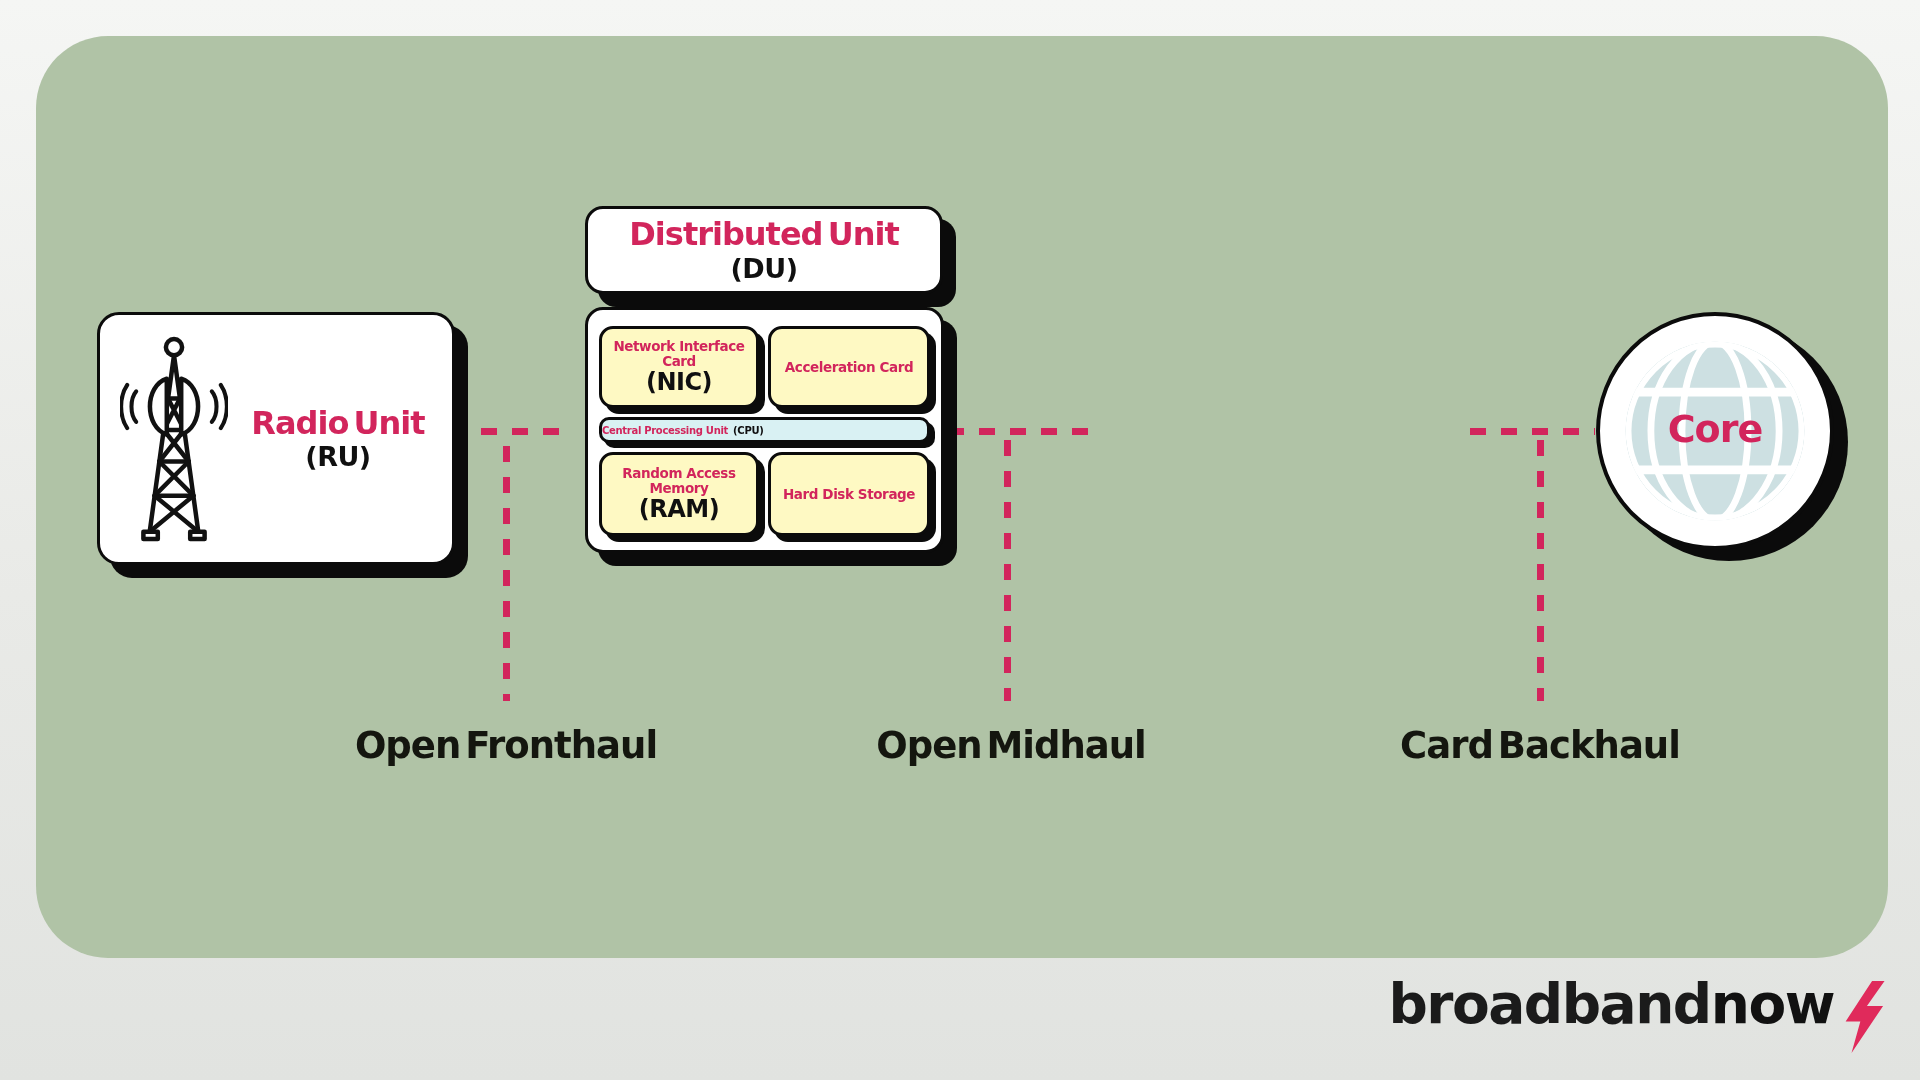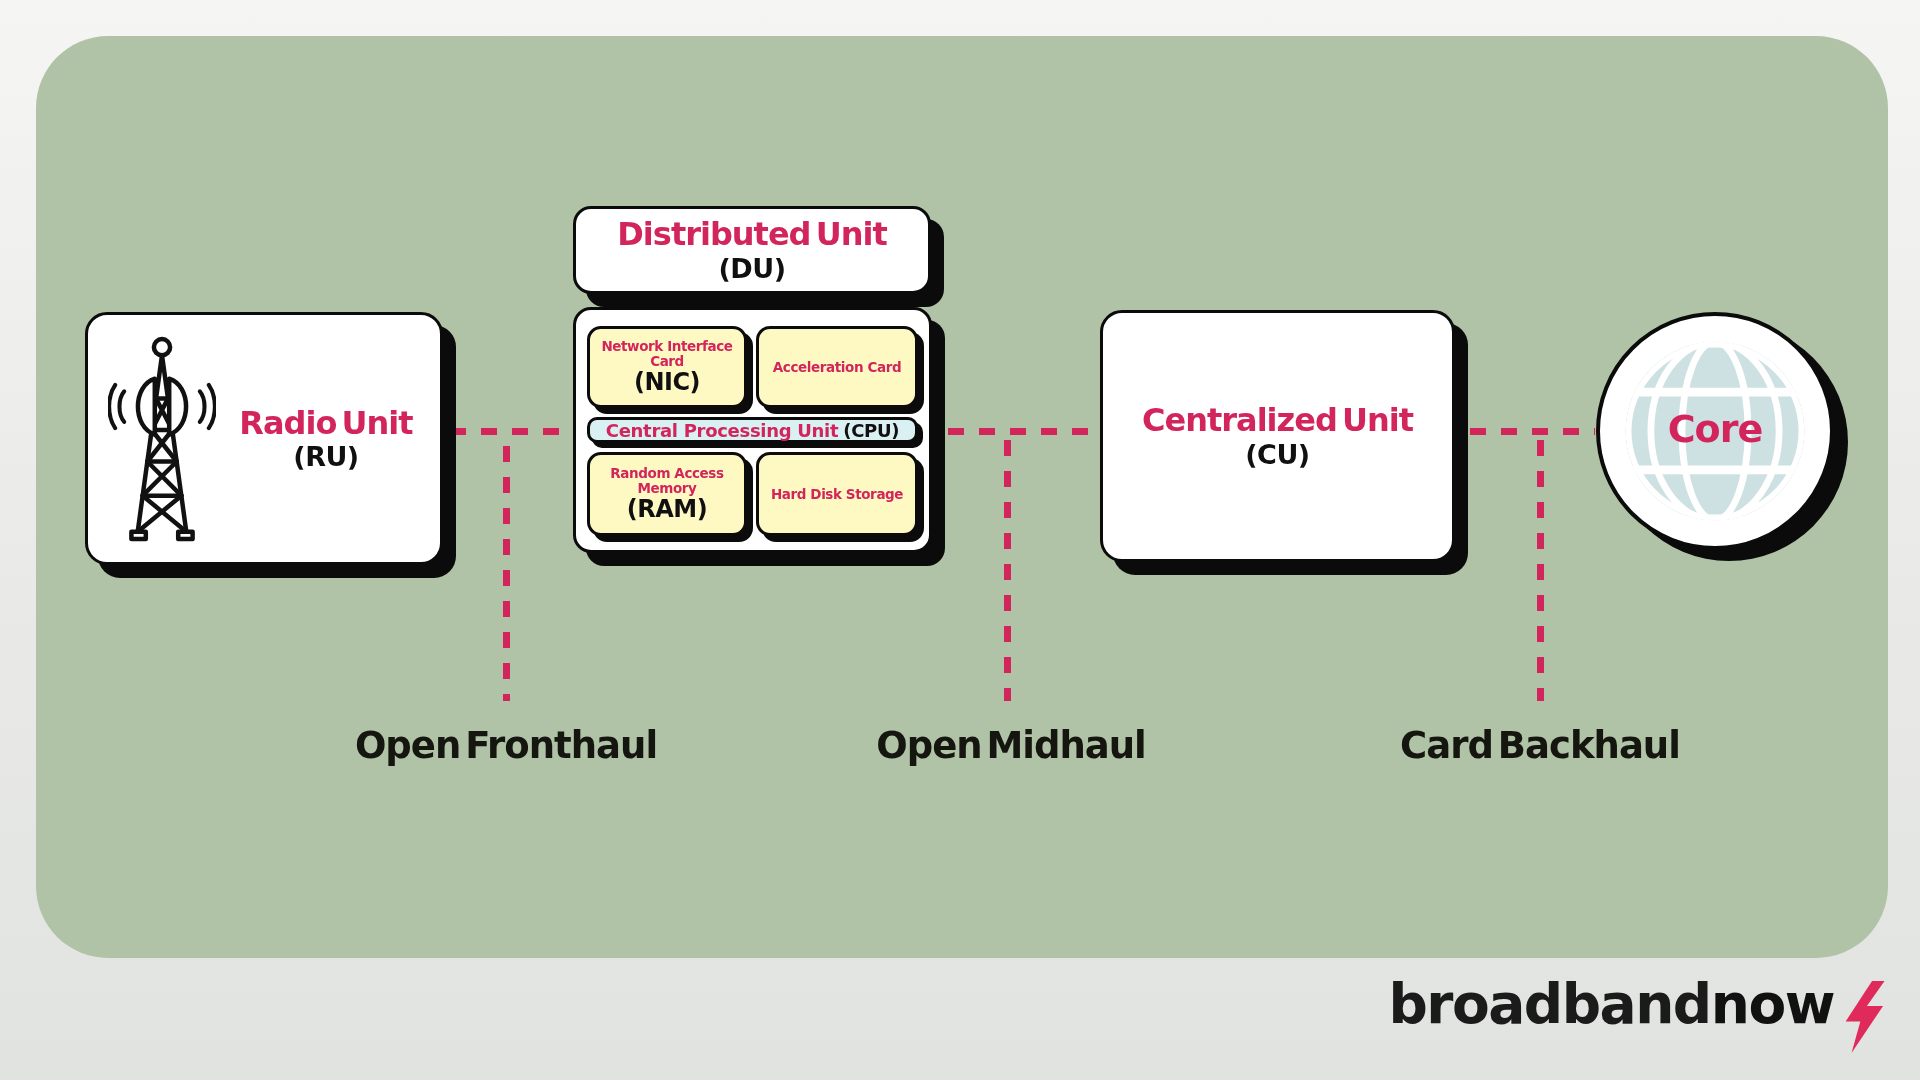--- a/index.html
+++ b/index.html
@@ -12,21 +12,21 @@
   }
   .panel {
     position:absolute; left:36px; top:36px; width:1852px; height:922px;
     background:#b0c3a6; border-radius:72px;
   }
 
   
   .card {
     position:absolute; background:#ffffff; border:3px solid #0b0b0b;
     border-radius:22px; box-shadow:13px 13px 0 0 #0b0b0b;
-    display:flex; align-items:center; justify-content:center;
+    display:flex; align-items:center; justify-content:center;margin-left:12px;
   }
   .title-stack { display:flex; flex-direction:column; align-items:center; line-height:1.15; }
   .node-title { color:#d2255c; font-weight:700; font-size:32px; letter-spacing:-1px; word-spacing:-5px; }
   .node-sub   { color:#101010; font-weight:700; font-size:27px; letter-spacing:-0.5px; }
 
   
   .ru-card { left:85px; top:312px; width:358px; height:253px; gap:16px; padding:0 20px; }
   .tower-icon { width:108px; height:212px; flex:0 0 auto; }
   .ru-text { flex:1; }
 
@@ -43,22 +43,22 @@
     background:#fef9c3; border:3px solid #0b0b0b; border-radius:14px;
     box-shadow:6px 6px 0 0 #0b0b0b;
     display:flex; flex-direction:column; align-items:center; justify-content:center;
     text-align:center; padding:2px 4px;
   }
   .du-inner-label { color:#d2255c; font-weight:700; font-size:13.5px; letter-spacing:-0.4px; line-height:1.1; }
   .du-inner-abbr  { color:#101010; font-weight:700; font-size:24px; letter-spacing:-0.5px; line-height:1.1; }
   .cpu-strip {
     grid-column:1 / span 2; background:#d9f1f3; border:3px solid #0b0b0b;
     border-radius:10px; box-shadow:5px 5px 0 0 #0b0b0b;
-    display:flex; align-items:center; justify-content:center; gap:5px;
-    font-size:18px; font-weight:700; letter-spacing:-0.3px;
+    display:flex; align-items:center; justify-content:flex-start; gap:5px;
+    font-size:10px; font-weight:700; letter-spacing:-0.3px;
   }
   .cpu-strip .pink { color:#d2255c; }
   .cpu-strip .dark { color:#101010; }
 
   
   .cu-card { left:1100px; top:310px; width:355px; height:252px; }
 
   
   .core-node {
     position:absolute; left:1596px; top:312px; width:238px; height:238px;
@@ -153,26 +153,20 @@
     </div>
     <div class="du-inner">
       <div class="du-inner-label">Random Access Memory</div>
       <div class="du-inner-abbr">(RAM)</div>
     </div>
     <div class="du-inner">
       <div class="du-inner-label">Hard Disk Storage</div>
     </div>
   </div>
 
-  <div class="card cu-card">
-    <div class="title-stack">
-      <div class="node-title">Centralized Unit</div>
-      <div class="node-sub">(CU)</div>
-    </div>
-  </div>
 
   <div class="core-node">
     <svg class="globe-icon" viewBox="0 0 210 210">
       <defs>
           <clipPath id="gclip">
             <circle cx="105" cy="105" r="92"></circle>
           </clipPath>
         </defs>
       <circle cx="105" cy="105" r="92" fill="#cde0e2"></circle>
       <g clip-path="url(#gclip)" stroke="#ffffff" fill="none">

